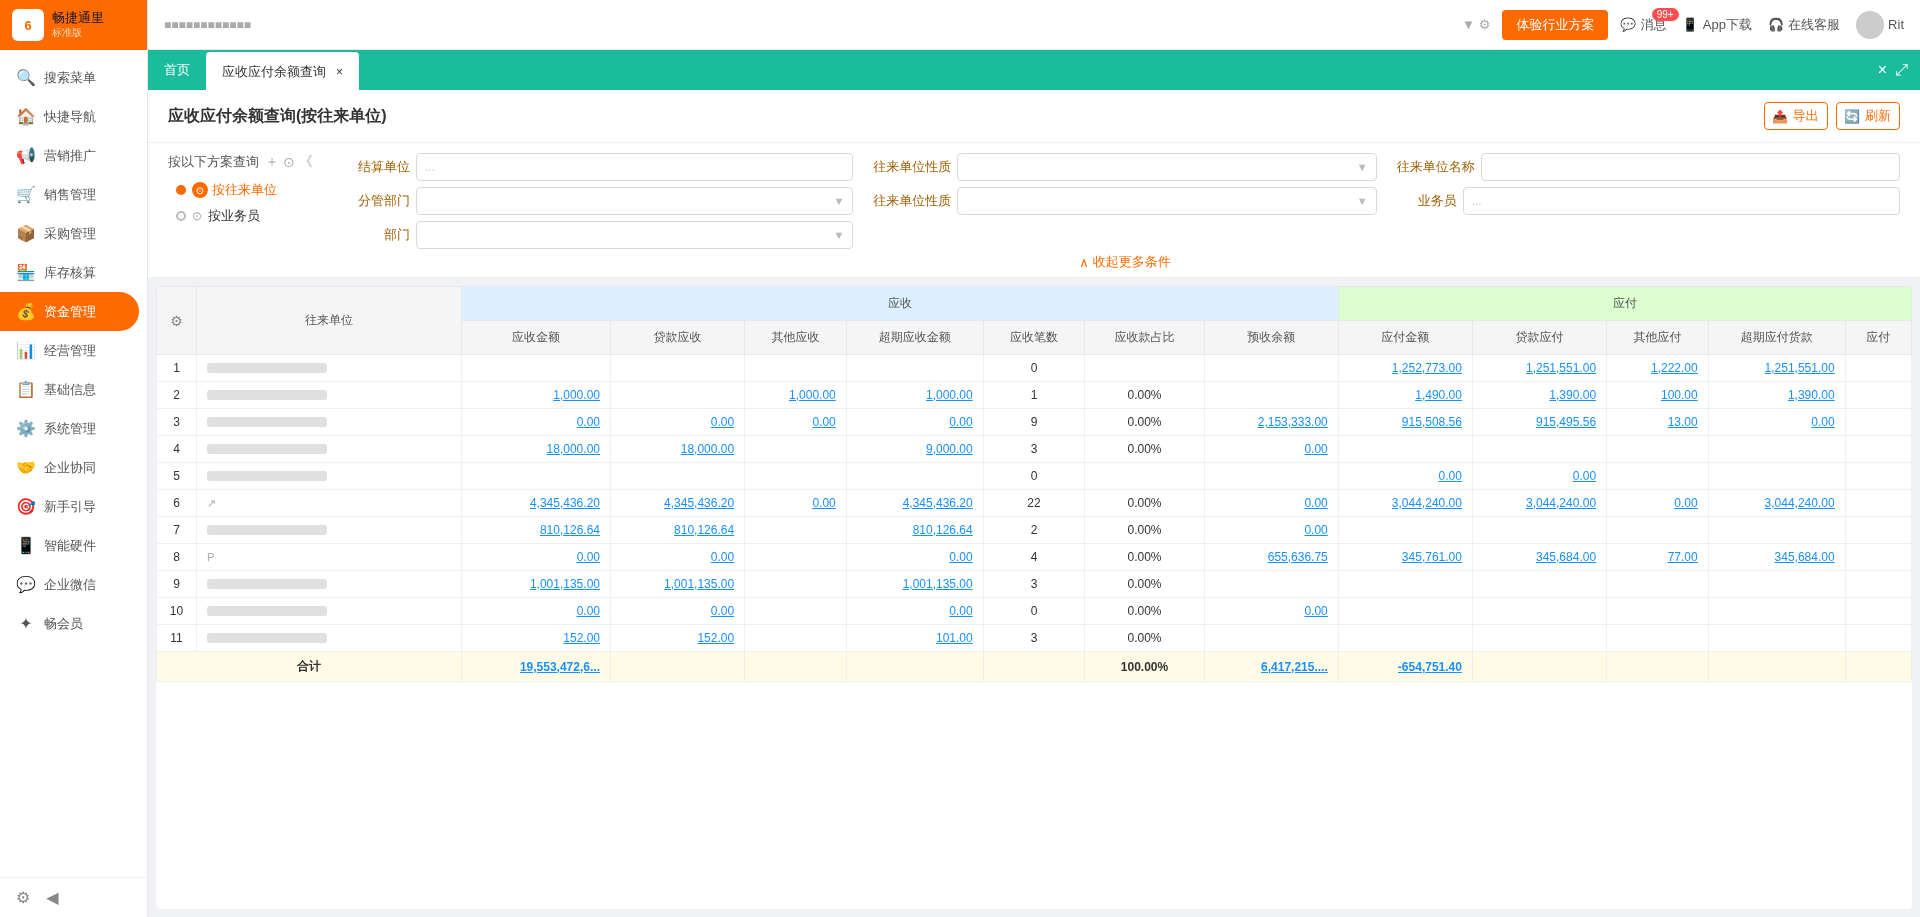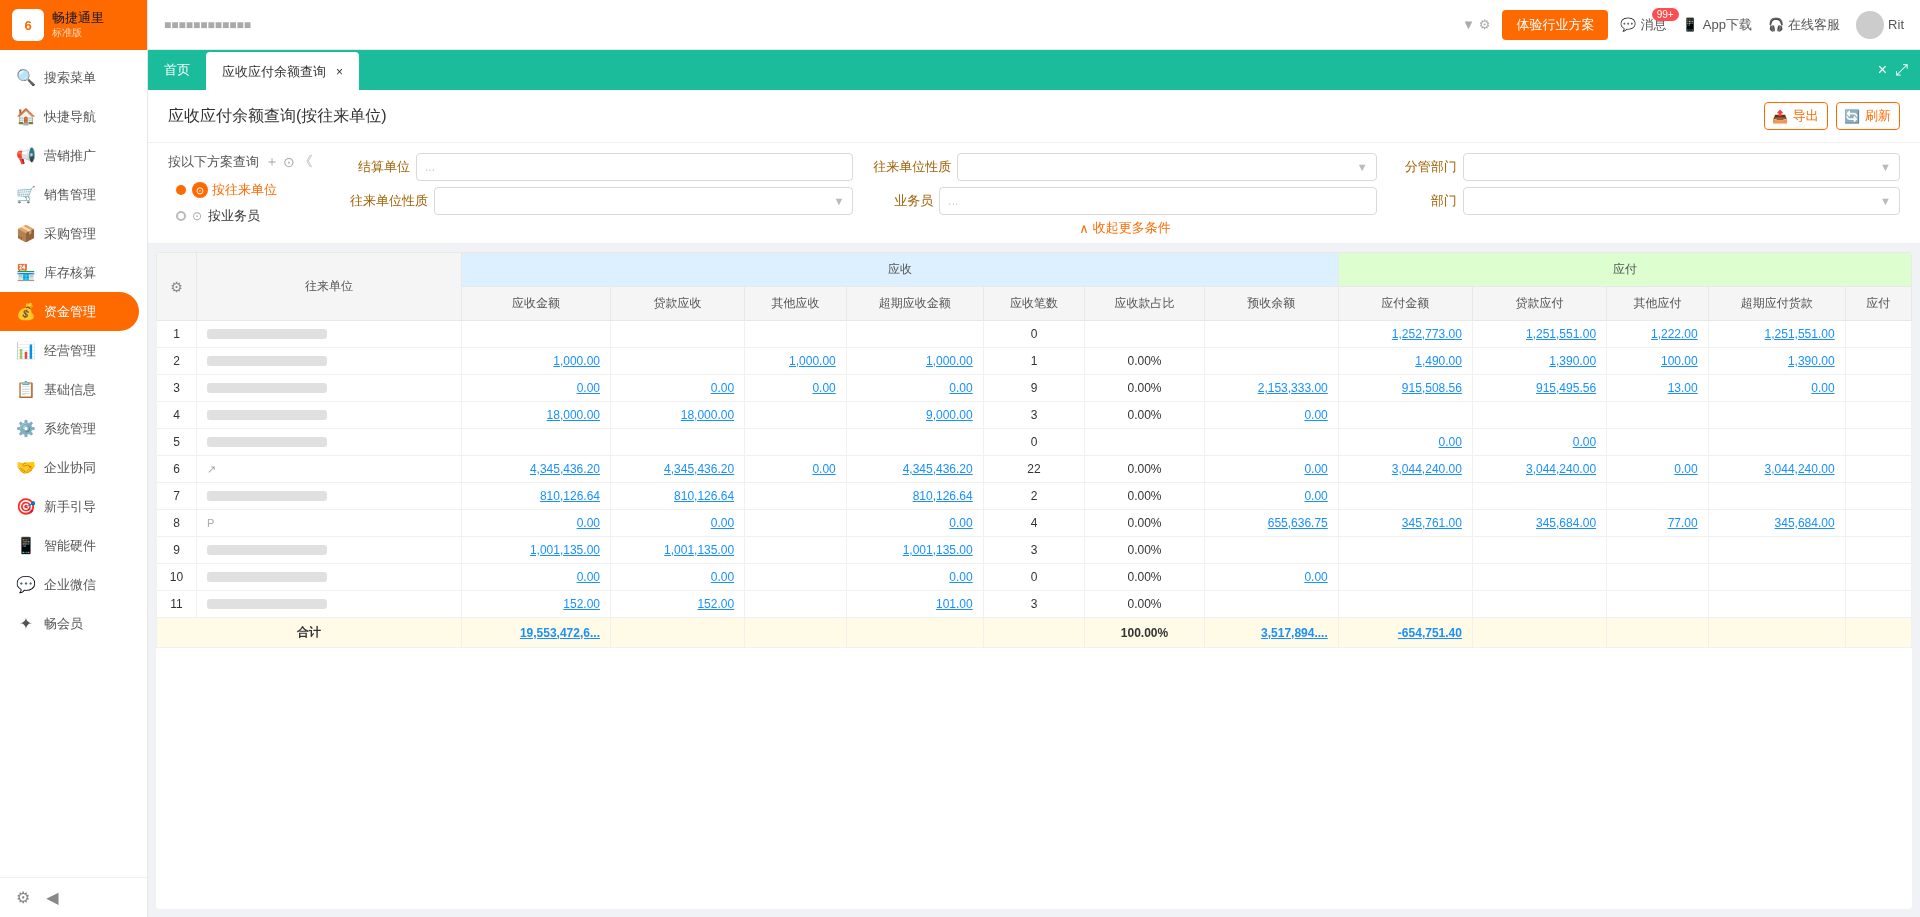--- a/index.html
+++ b/index.html
@@ -76,21 +76,21 @@
 
     
     .main-content {
       position: fixed; left: 148px; top: 90px; right: 0; bottom: 0;
       background: #f0f2f5; overflow: hidden; display: flex; flex-direction: column;
     }
     .page-header {
       background: #fff; padding: 12px 20px; display: flex; align-items: center; justify-content: space-between;
       border-bottom: 1px solid #f0f0f0;
     }
-    .page-title { font-size: 16px; font-weight: normal; color: #333; }
+    .page-title { font-size: 16px; font-weight: bold; color: #333; }
     .page-actions { display: flex; align-items: center; gap: 8px; }
     .btn-export, .btn-refresh {
       display: flex; align-items: center; gap: 4px;
       color: #ff6a00; cursor: pointer; font-size: 13px; padding: 4px 8px;
       border: 1px solid #ff6a00; border-radius: 4px; background: #fff;
     }
 
     
     .table-container {
       flex: 1; overflow: auto; margin: 8px; background: #fff; border-radius: 4px;
@@ -317,20 +317,26 @@
           <span class="f-label">结算单位</span>
           <div class="f-input">
             <span class="placeholder">...</span>
           </div>
         </div>
         <div class="field-row">
           <span class="f-label">往来单位性质</span>
           <div class="f-input">
             <span class="placeholder"></span>
             <span class="icon">▼</span>
+          </div>
+        </div>
+        <div class="field-row">
+          <span class="f-label">往来单位名称</span>
+          <div class="f-input">
+            <span class="placeholder"></span>
           </div>
         </div>
 
         <div class="field-row">
           <span class="f-label">分管部门</span>
           <div class="f-input">
             <span class="placeholder"></span>
             <span class="icon">▼</span>
           </div>
         </div>
@@ -590,21 +596,21 @@
         </tbody>
       <tfoot>
         <tr class="total-row">
           <td colspan="2" class="center">合计</td>
           <td class="number">19,553,472,6...</td>
           <td></td>
           <td></td>
           <td></td>
           <td></td>
           <td class="center">100.00%</td>
-          <td class="number">3,517,894....</td>
+          <td class="number">6,417,215....</td>
           <td class="number">-654,751.40</td>
           <td></td>
           <td></td>
           <td></td>
           <td></td>
         </tr>
       </tfoot>
     </table>
   </div>
 </div>

